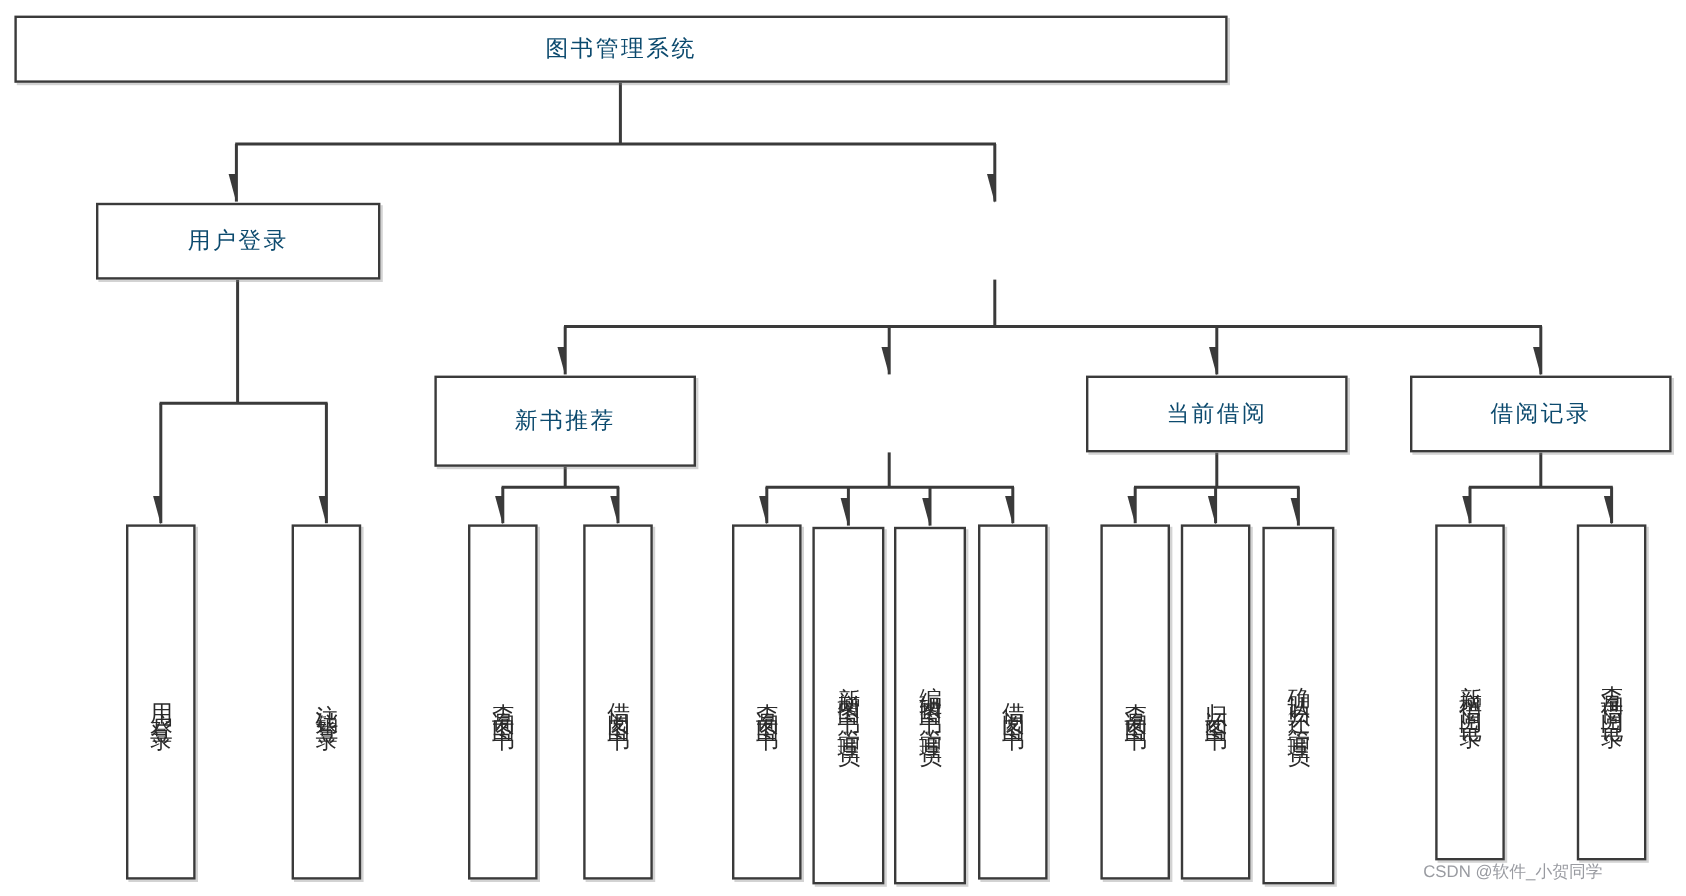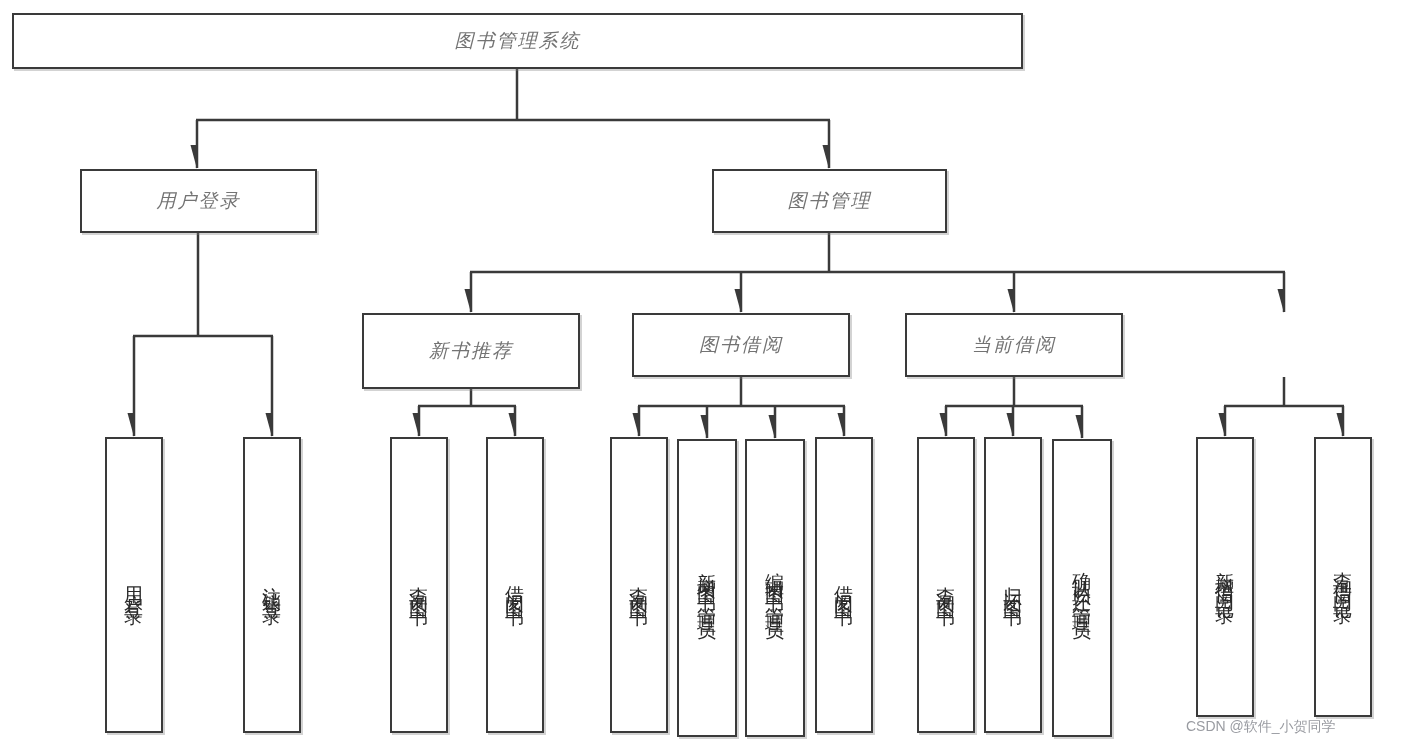--- a/index.html
+++ b/index.html
@@ -16,23 +16,22 @@
     position:absolute;
     box-sizing:border-box;
     background:#ffffff;
     border:2px solid #3a3a3a;
     box-shadow:2px 2px 0 rgba(130,130,130,0.35);
     display:flex;align-items:center;justify-content:center;
   }
   .hbox span{
     font-size:19px;
     letter-spacing:2px;
-    color:#737373;
+    color:#0c4a6e;
     white-space:nowrap;
-    font-style:italic;
   }
   .vbox span{
     writing-mode:vertical-rl;
     text-orientation:mixed;
     font-size:19px;
     letter-spacing:7px;
     color:#2a2a2a;
     line-height:1;
   }
   .thick{border-width:2.5px;}
@@ -100,32 +99,29 @@
     </g>
   </svg>
 
   <div class="node hbox" style="left:12px;top:13px;width:1011px;height:56px;">
     <span>图书管理系统</span>
   </div>
 
   <div class="node hbox" style="left:80px;top:169px;width:237px;height:64px;">
     <span>用户登录</span>
   </div>
-  <div class="node hbox" style="left:712px;top:169px;width:235px;height:64px;">
-    <span>图书管理</span>
-  </div>
 
   <div class="node hbox" style="left:362px;top:313px;width:218px;height:76px;">
     <span>新书推荐</span>
   </div>
-  <div class="node hbox" style="left:632px;top:313px;width:218px;height:64px;">
-    <span>图书借阅</span>
-  </div>
   <div class="node hbox" style="left:905px;top:313px;width:218px;height:64px;align-items:center;">
     <span>当前借阅</span>
+  </div>
+  <div class="node hbox" style="left:1175px;top:313px;width:218px;height:64px;">
+    <span>借阅记录</span>
   </div>
 
   <div class="node vbox" style="left:105px;top:437px;width:58px;height:296px;">
     <span>用户登录</span>
   </div>
   <div class="node vbox" style="left:243px;top:437px;width:58px;height:296px;">
     <span>注销登录</span>
   </div>
 
   <div class="node vbox" style="left:390px;top:437px;width:58px;height:296px;">

